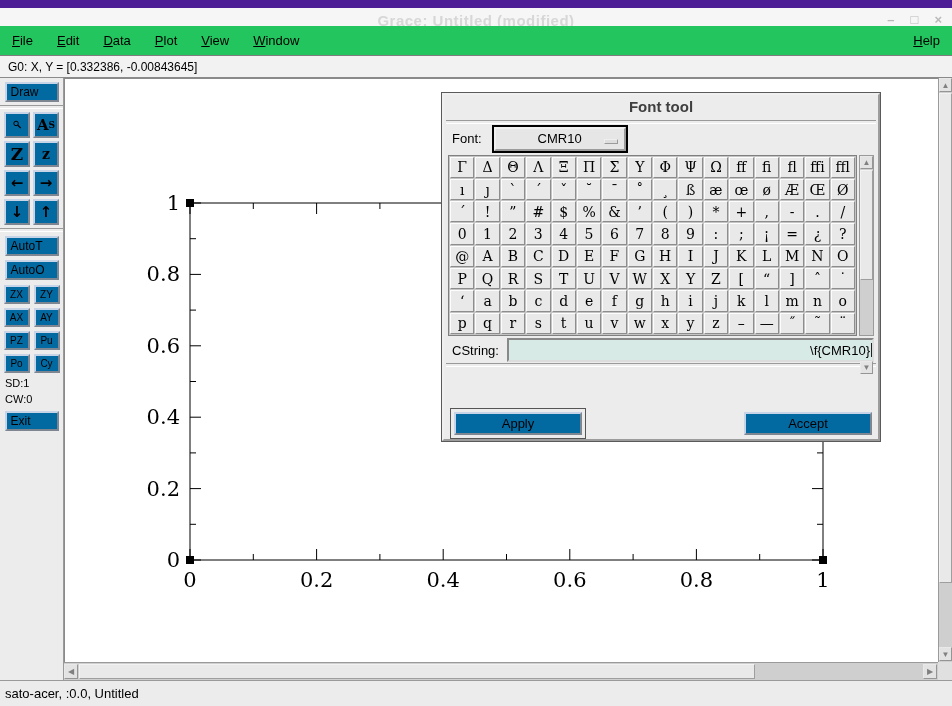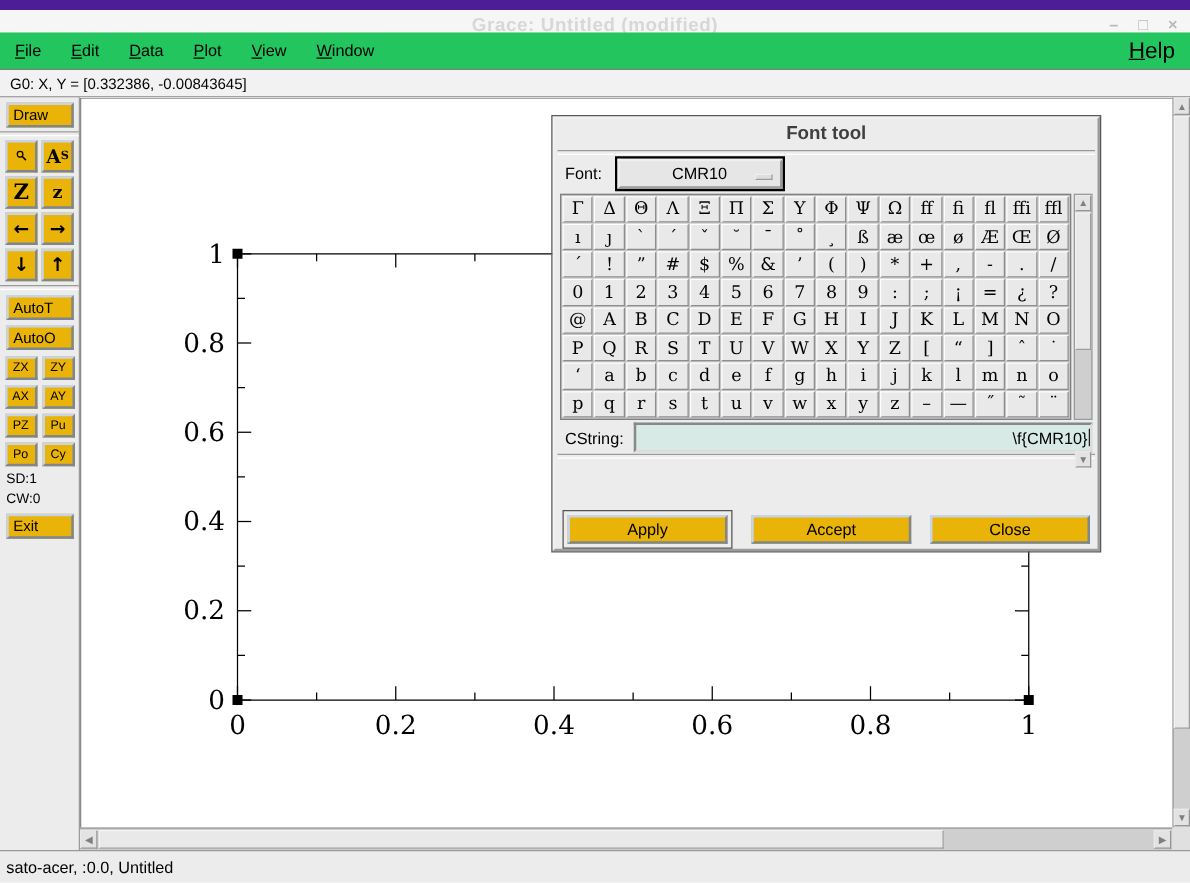--- a/index.html
+++ b/index.html
@@ -15,32 +15,32 @@
             font-size:15px;font-weight:bold;color:#d7d7d7;letter-spacing:.5px;}
   .win-controls{position:absolute;right:10px;top:4px;display:flex;gap:16px;color:#b9b9b9;
             font-size:13px;font-weight:bold;}
   .win-controls span{cursor:default;}
 
   
   .menubar{position:absolute;left:0;top:26px;width:952px;height:30px;background:#22c55e;
            border-bottom:1px solid #7d7d7d;box-sizing:border-box;display:flex;align-items:center;}
   .menu-items{display:flex;}
   .menu-item{font-size:13px;color:#000;padding:4px 12px;cursor:default;}
-  .menu-help{margin-left:auto;font-size:18px;padding:4px 12px;}
+  .menu-help{margin-left:auto;font-size:13px;padding:4px 12px;}
 
   
   .locator{position:absolute;left:0;top:56px;width:952px;height:22px;background:#f2f2f2;
            border-bottom:1px solid #8a8a8a;box-sizing:border-box;font-size:12px;color:#000;
            display:flex;align-items:center;padding-left:8px;}
 
   
   .sidebar{position:absolute;left:0;top:78px;width:64px;height:602px;background:#ececec;
            border-right:1px solid #9a9a9a;box-sizing:border-box;}
   .sb-sep{height:2px;border-top:1px solid #9a9a9a;border-bottom:1px solid #fff;margin:3px 0;}
-  .btn-blue{background:#eab308;border:2px outset #c7d3e6;color:#000;
+  .btn-blue{background:#0369a1;border:2px outset #c7d3e6;color:#000;
             font-family:"Liberation Sans",sans-serif;cursor:pointer;box-sizing:border-box;}
   .sb-wide{display:block;width:54px;height:20px;margin:4px auto 2px auto;font-size:12px;
            text-align:left;padding:1px 4px;}
   .tool-grid{display:grid;grid-template-columns:26px 26px;gap:3px;justify-content:center;margin:3px 0;}
   .tool-btn{width:26px;height:26px;display:flex;align-items:center;justify-content:center;
             font-weight:bold;font-size:15px;font-family:"DejaVu Serif",serif;}
   .tool-btn .arrow{font-family:"DejaVu Sans",sans-serif;font-size:15px;}
   .tool-btn sub{font-size:9px;}
   .pair-grid{display:grid;grid-template-columns:26px 26px;gap:4px;justify-content:center;margin-top:5px;}
   .pair-btn{width:26px;height:19px;font-size:10px;text-align:center;padding:0;}
@@ -419,15 +419,14 @@
       <span>\f{CMR10}</span>
       <span class="caret"></span>
     </div>
   </div>
   <div class="etch"></div>
   <div class="dlg-buttons">
     <span class="focus-frame">
       <button class="btn-blue dlg-btn">Apply</button>
     </span>
     <button class="btn-blue dlg-btn">Accept</button>
-    <button class="btn-blue dlg-btn">Close</button>
   </div>
 </div>
 
 </body></html>

